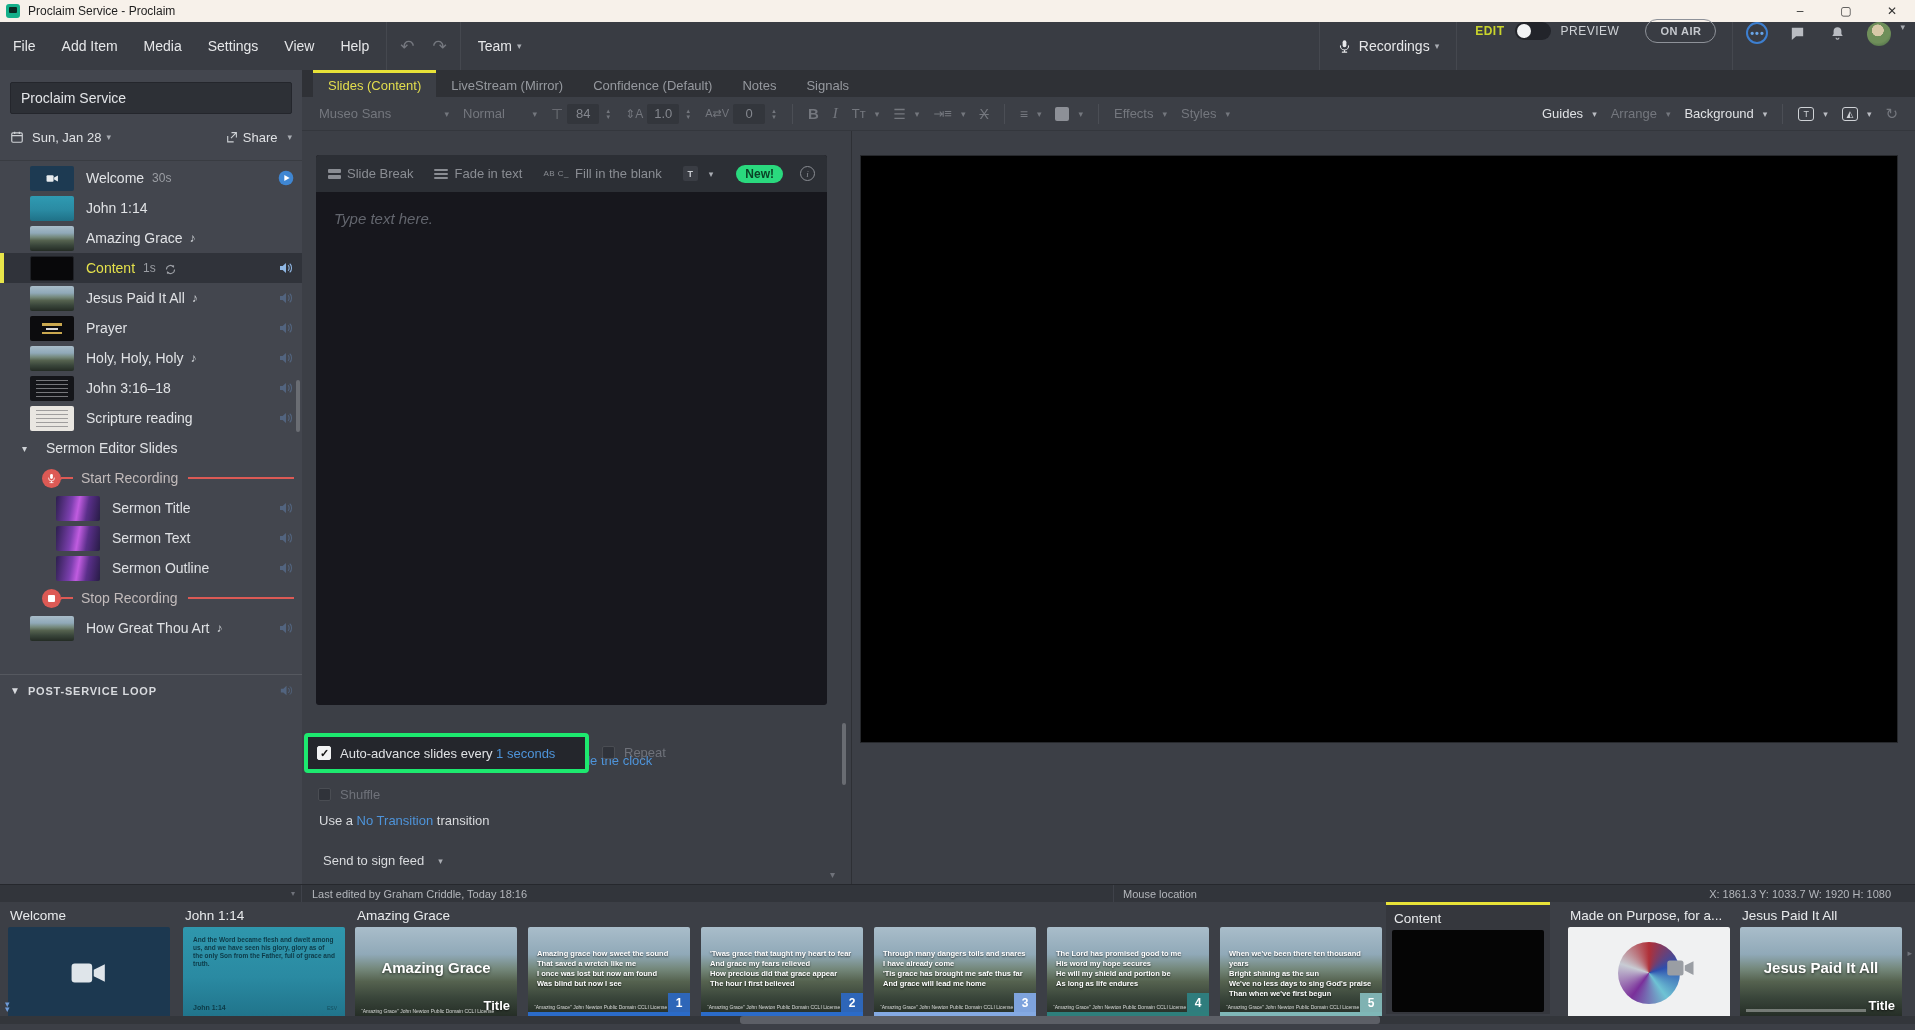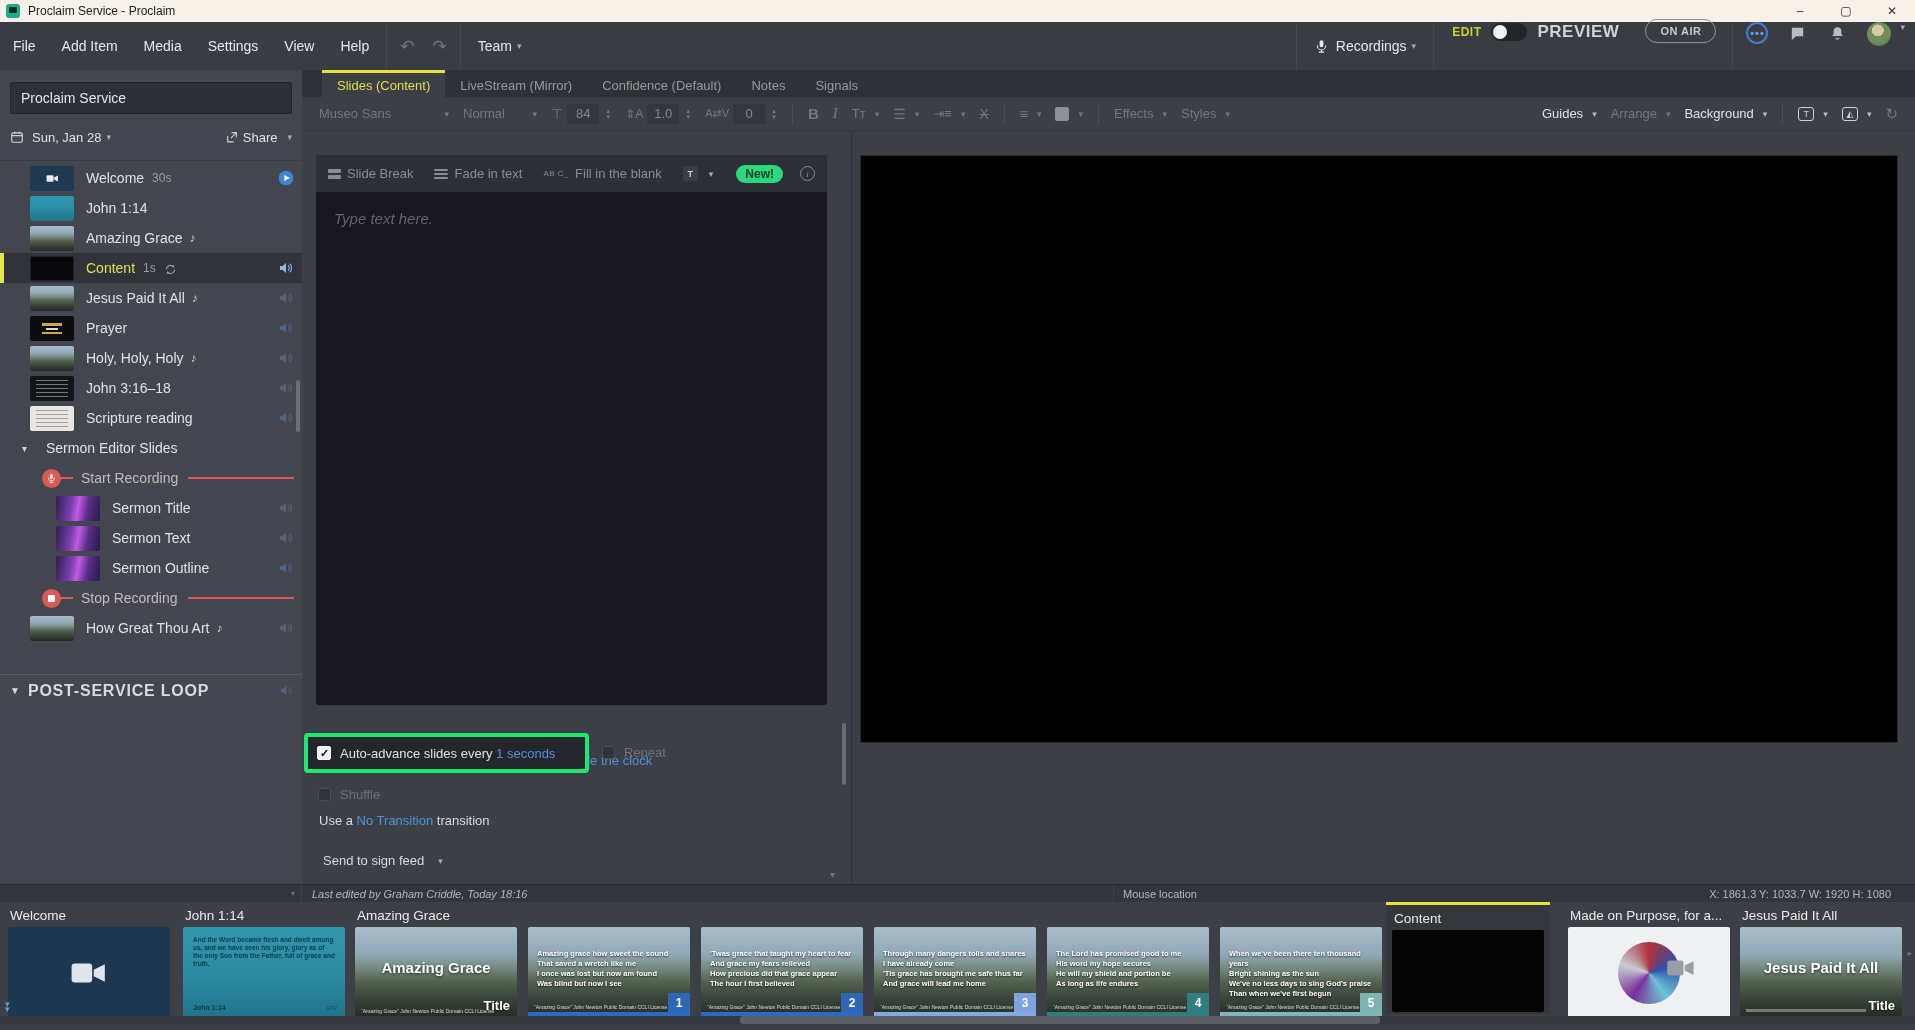--- a/index.html
+++ b/index.html
@@ -19,21 +19,21 @@
   #menubar{position:absolute;left:0;top:22px;width:1915px;height:48px;background:#393c43;
     display:flex;align-items:center;color:#e6e7e9;font-size:14px}
   .menu-item{padding:0 13px;height:48px;display:flex;align-items:center;cursor:default}
   .mb-sep{width:1px;height:48px;background:#45484f;margin:0 4px}
   .undoredo{color:#75787f;font-size:17px;padding:0 9px}
   .caret{font-size:9px;color:#a9acb2;margin-left:5px}
   .mb-right{margin-left:auto;display:flex;align-items:flex-start;height:48px}
   .pill{border:1px solid #8e9299;border-radius:14px;padding:5px 14px;font-size:11px;font-weight:bold;
     letter-spacing:.5px;color:#c6c9ce}
   #edit-label{color:#c9d42c;font-weight:bold;font-size:12px;letter-spacing:.5px}
-  #preview-label{color:#cfd2d6;font-weight:bold;font-size:17px;letter-spacing:.5px}
+  #preview-label{color:#cfd2d6;font-weight:normal;font-size:12px;letter-spacing:.5px}
   #edit-toggle{width:36px;height:18px;border-radius:9px;background:#22242a;margin:0 10px;position:relative}
   #edit-toggle::after{content:"";position:absolute;left:2px;top:2px;width:14px;height:14px;border-radius:50%;background:#f2f3f4}
   .circle-icon{width:22px;height:22px;border-radius:50%;display:flex;align-items:center;justify-content:center;margin:0 9px;color:#b9bcc2}
   #dots-icon{border:2px solid #3d7fd0;color:#6aa6e8;font-size:11px;letter-spacing:1px;font-weight:bold}
   #avatar{width:24px;height:24px;border-radius:50%;margin:0 4px 0 10px;
     background:radial-gradient(circle at 45% 35%,#d8c9a8 0 28%,#6f8f5a 30% 60%,#3e5e3e 100%)}
 
   
   #sidebar{position:absolute;left:0;top:70px;width:302px;height:814px;background:#43464e}
   #svc-name{position:absolute;left:10px;top:12px;width:282px;height:32px;background:#2d3036;
@@ -62,21 +62,21 @@
   .rec-pin{width:19px;height:19px;border-radius:50%;background:#dc5a55;flex:none;position:relative;
     display:flex;align-items:center;justify-content:center;color:#fff}
   .rec-pin::after{content:"";position:absolute;right:-5px;top:6px;border:4px solid transparent;border-left:6px solid #dc5a55}
   .rec-stub{width:12px;height:2px;background:#dc5a55;flex:none;margin-right:8px}
   .rec-label{font-size:14px;color:#c3bcbc;margin-right:10px;white-space:nowrap}
   .rec-line{flex:1;height:2px;background:#dc5a55}
   .stop-sq{width:7px;height:7px;background:#fff;border-radius:1px}
   #post-loop{position:absolute;left:0;top:604px;width:302px;border-top:1px solid #55585f;
     height:32px;display:flex;align-items:center;padding:0 8px 0 10px}
   #post-loop .grp2-caret{font-size:10px;color:#d8dade;margin-right:8px}
-  #post-loop .grp2-label{font-size:16px;font-weight:bold;letter-spacing:.8px;color:#d8dade}
+  #post-loop .grp2-label{font-size:11px;font-weight:bold;letter-spacing:.8px;color:#d8dade}
   #sb-scroll{position:absolute;left:296px;top:310px;width:4px;height:52px;border-radius:2px;background:#6a6d73}
 
   
   .t-welcome{background:#1d3a52;display:flex;align-items:center;justify-content:center;color:#e8ecef}
   .t-teal{background:linear-gradient(180deg,#2f9ab2 0%,#2a8ba3 55%,#1f7187 100%)}
   .t-mountain{background:linear-gradient(180deg,#a9bdca 0%,#90a9b8 28%,#74887b 45%,#55624f 58%,#39453a 78%,#232b24 100%)}
   .t-black{background:#08080a;border:1px solid #1f2126}
   .t-purpose{background:#ececee}
   .t-purpose::after{content:"";position:absolute;left:5px;top:3px;width:19px;height:19px;border-radius:50%;
     background:conic-gradient(#b03038,#3253b2,#64c2d2,#7a2f9a,#b03038)}
@@ -88,21 +88,21 @@
   .t-darktext{background:#141519}
   .t-darktext::after{content:"";position:absolute;inset:4px 6px;
     background:repeating-linear-gradient(180deg,rgba(215,215,220,.5) 0 1px,transparent 1px 4px)}
   .t-lighttext{background:#e9e6e1}
   .t-lighttext::after{content:"";position:absolute;inset:4px 6px;
     background:repeating-linear-gradient(180deg,rgba(70,70,75,.45) 0 1px,transparent 1px 4px)}
   .t-purple{background:linear-gradient(100deg,#2c1f4e 0%,#7b3fae 35%,#c05ce0 50%,#5a2f8a 70%,#271c45 100%)}
 
   
   #content{position:absolute;left:302px;top:70px;width:1613px;height:814px;background:#3c3f46}
-  #tabsbar{position:absolute;left:0;top:0;width:1613px;height:27px;background:#2f3136;display:flex;align-items:stretch;padding-left:20px}
+  #tabsbar{position:absolute;left:0;top:0;width:1613px;height:27px;background:#2f3136;display:flex;align-items:stretch;padding-left:11px}
   .tab{padding:0 15px;display:flex;align-items:center;font-size:13px;color:#96999f;border-top:3px solid transparent}
   .tab.active{background:#3c3f46;color:#e3de4e;border-top:3px solid #e8e238}
   #fmtbar{position:absolute;left:0;top:27px;width:1613px;height:34px;display:flex;align-items:center;
     color:#74777e;font-size:13px;padding:0 10px;border-bottom:1px solid #34373d}
   .fi{margin:0 7px;display:flex;align-items:center;gap:4px;white-space:nowrap}
   .fi .caret{color:#74777e}
   .numbox{background:#33363c;border-radius:2px;min-width:32px;height:20px;display:flex;align-items:center;
     justify-content:center;padding:0 4px;color:#84878e}
   .spin{display:flex;flex-direction:column;font-size:6px;line-height:6px;color:#74777e;margin-left:2px}
   .tb-sep{width:1px;height:20px;background:#4b4e55;margin:0 8px}
@@ -149,21 +149,21 @@
   #opt-caret{position:absolute;left:528px;top:738px;color:#6f727a;font-size:10px}
 
   
   #preview-col{position:absolute;left:549px;top:0;width:1064px;height:753px;border-left:1px solid #2e3035}
   #preview-black{position:absolute;left:8px;top:24px;width:1038px;height:588px;background:#000;border:1px solid #26282c}
 
   
   #statusbar{position:absolute;left:0;top:884px;width:1915px;height:18px;background:#32353b;
     border-top:1px solid #26282d;display:flex;align-items:center;font-size:11px;color:#b4b7bc}
   #st-left{width:302px;height:18px;border-right:1px solid #3f424a;display:flex;align-items:center;justify-content:flex-end;padding-right:6px;color:#6f727a;font-size:8px}
-  #st-edited{padding-left:10px;font-style:italic}
+  #st-edited{padding-left:10px;}
   #st-mid{position:absolute;left:1113px;height:18px;border-left:1px solid #3f424a;display:flex;align-items:center;padding-left:9px}
   #st-coords{position:absolute;right:24px}
 
   
   #filmstrip{position:absolute;left:0;top:902px;width:1915px;height:128px;background:#3c3f46;overflow:hidden}
   .fs-section{position:absolute;top:0;height:112px}
   .fs-section.active{background:#35373d;border-top:3px solid #e8e238;padding:0 6px}
   .fs-title{font-size:13.5px;color:#e8eaec;margin:6px 0 4px 2px;white-space:nowrap}
   .fs-slides{display:flex;gap:11px}
   .slide{width:162px;height:91px;border-radius:2px;position:relative;overflow:hidden;flex:none}

